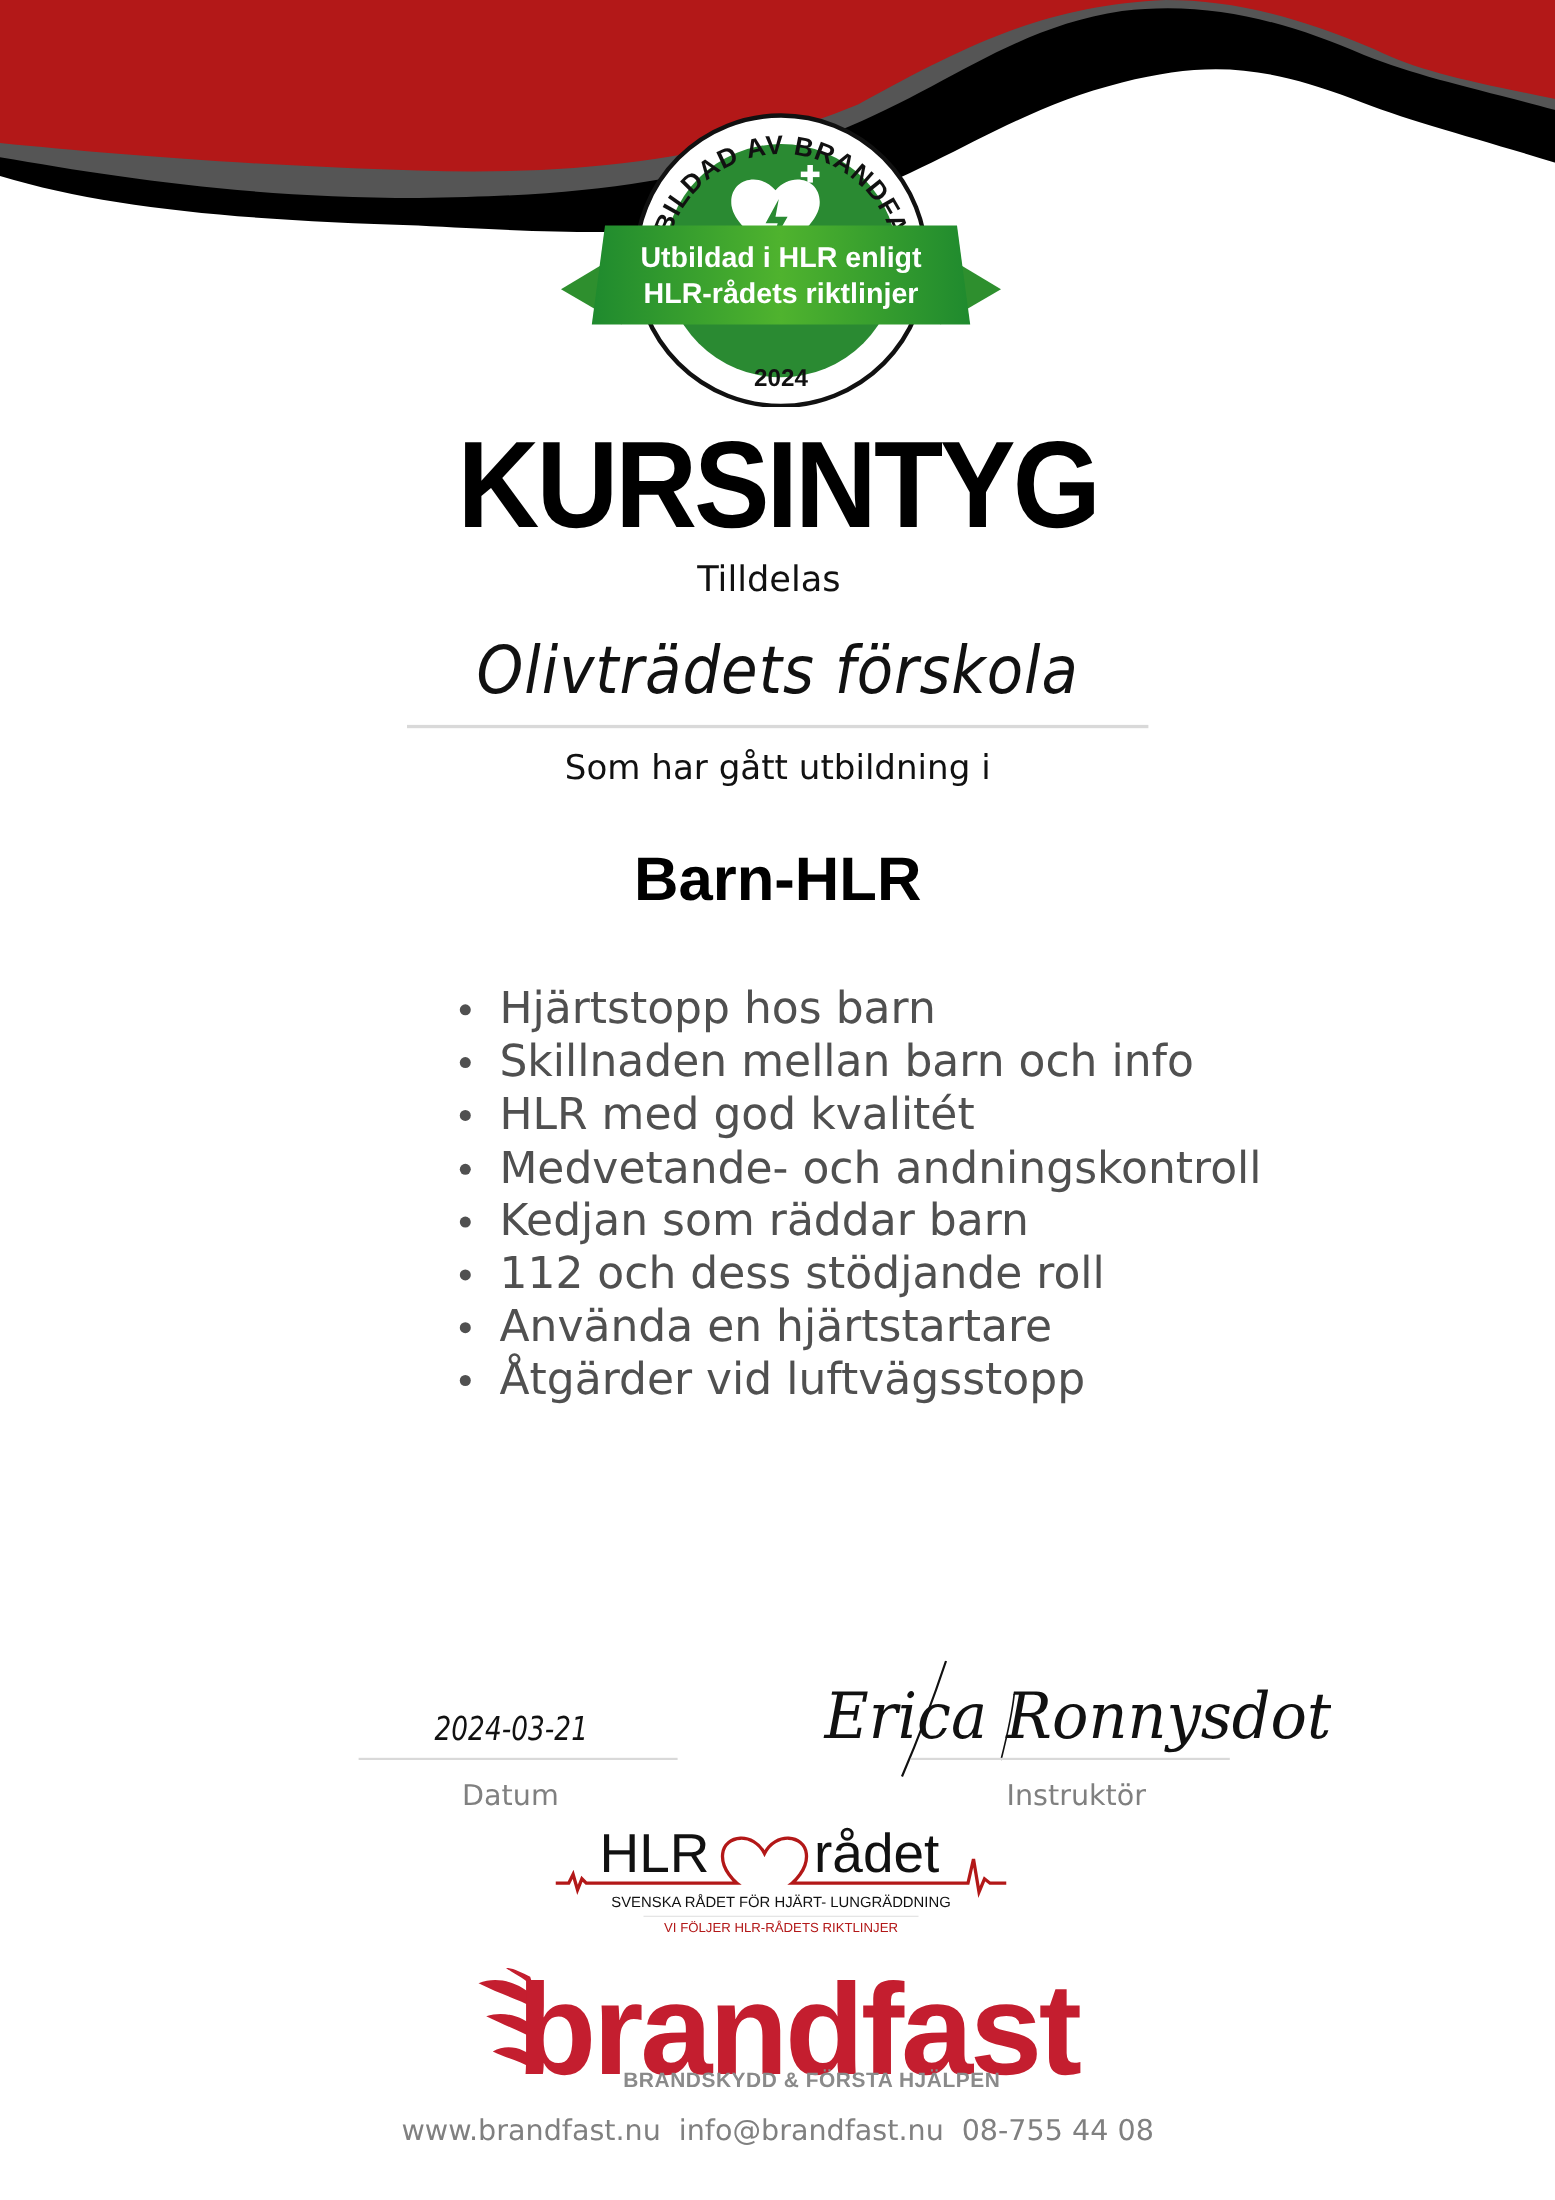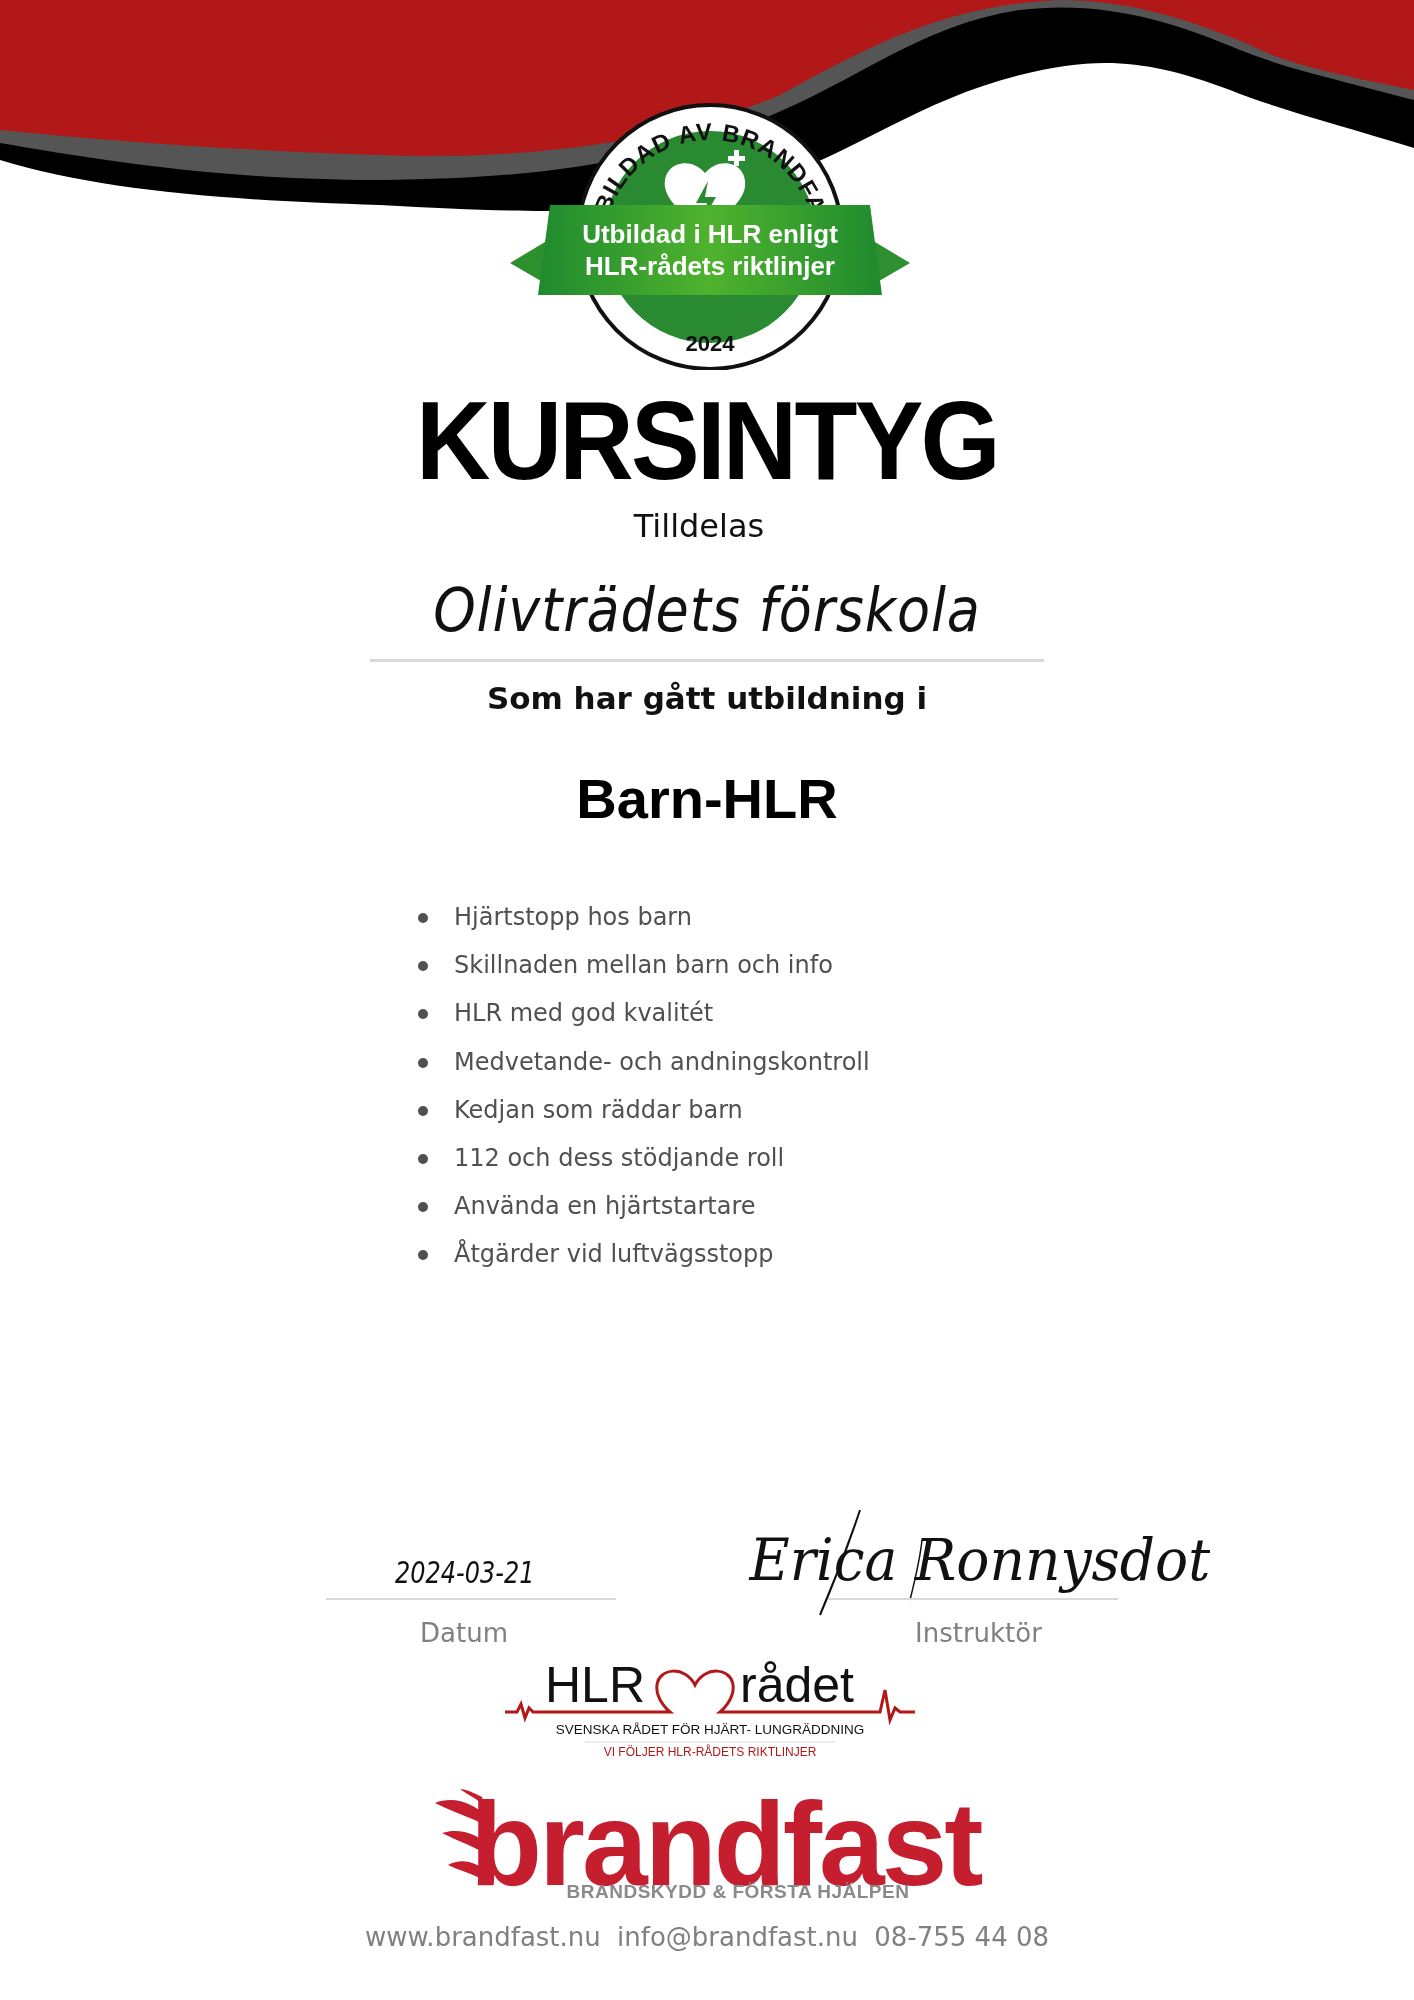--- a/index.html
+++ b/index.html
@@ -5,24 +5,24 @@
     html, body { margin: 0; padding: 0; background: #ffffff; }
     body { width: 1414px; height: 2000px; position: relative; overflow: hidden; font-family: "DejaVu Sans", sans-serif; }
     .abs { position: absolute; }
     .waves { left: 0; top: 0; width: 1414px; height: 240px; }
     .badge { left: 510px; top: 95px; width: 400px; height: 275px; }
     .title { left: 0; width: 1414px; top: 385px; text-align: center; font-family: "Liberation Sans", sans-serif; font-weight: 700; font-size: 112px; letter-spacing: -3px; color: #000; line-height: 1; transform: scaleX(0.92); transform-origin: center; }
     .awarded { left: 0; width: 1398px; top: 507px; text-align: center; font-family: "DejaVu Sans", sans-serif; font-size: 32px; color: #111; }
     .recipient { left: 0; width: 1414px; top: 575px; text-align: center; font-family: "DejaVu Sans", sans-serif; font-style: italic; font-weight: 300; font-size: 60px; color: #111; letter-spacing: 1px; transform: scaleX(0.9); transform-origin: center; }
     .rule { background: #d9d9d9; height: 3px; }
     .rule.recip { left: 370px; top: 659px; width: 674px; }
-    .subtitle { left: 0; width: 1414px; top: 680px; text-align: center; font-family: "DejaVu Sans", sans-serif; font-size: 31px; color: #111; font-weight: bold; }
+    .subtitle { left: 0; width: 1414px; top: 680px; text-align: center; font-family: "DejaVu Sans", sans-serif; font-size: 31px; color: #111; }
     .course { left: 0; width: 1414px; top: 766px; text-align: center; font-family: "Liberation Sans", sans-serif; font-weight: 700; font-size: 56px; color: #000; }
     .topics { left: 418px; top: 893px; margin: 0; padding: 0; list-style: none; }
-    .topics li { position: relative; padding-left: 36px; font-family: "DejaVu Sans", sans-serif; font-size: 24px; line-height: 48.2px; color: #505050; }
+    .topics li { position: relative; padding-left: 36px; font-family: "DejaVu Sans", sans-serif; font-size: 40px; line-height: 48.2px; color: #505050; }
     .topics li .dot { position: absolute; left: 0; top: 20px; width: 10px; height: 10px; border-radius: 50%; background: #505050; }
     .date-val { left: 395px; top: 1555px; font-family: "DejaVu Sans", sans-serif; font-style: italic; font-size: 30px; color: #111; transform: scaleX(0.8); transform-origin: left; }
     .rule.date { left: 326px; top: 1598px; width: 290px; height: 2px; }
     .rule.instr { left: 828px; top: 1598px; width: 290px; height: 2px; }
     .signature { left: 740px; top: 1500px; width: 470px; height: 120px; }
     .lbl { font-family: "DejaVu Sans", sans-serif; font-size: 26px; color: #808080; }
     .lbl.date { left: 420px; top: 1618px; }
     .lbl.instr { left: 915px; top: 1618px; }
     .hlr { left: 505px; top: 1650px; width: 410px; height: 110px; }
     .bf { left: 430px; top: 1785px; width: 560px; height: 110px; }

